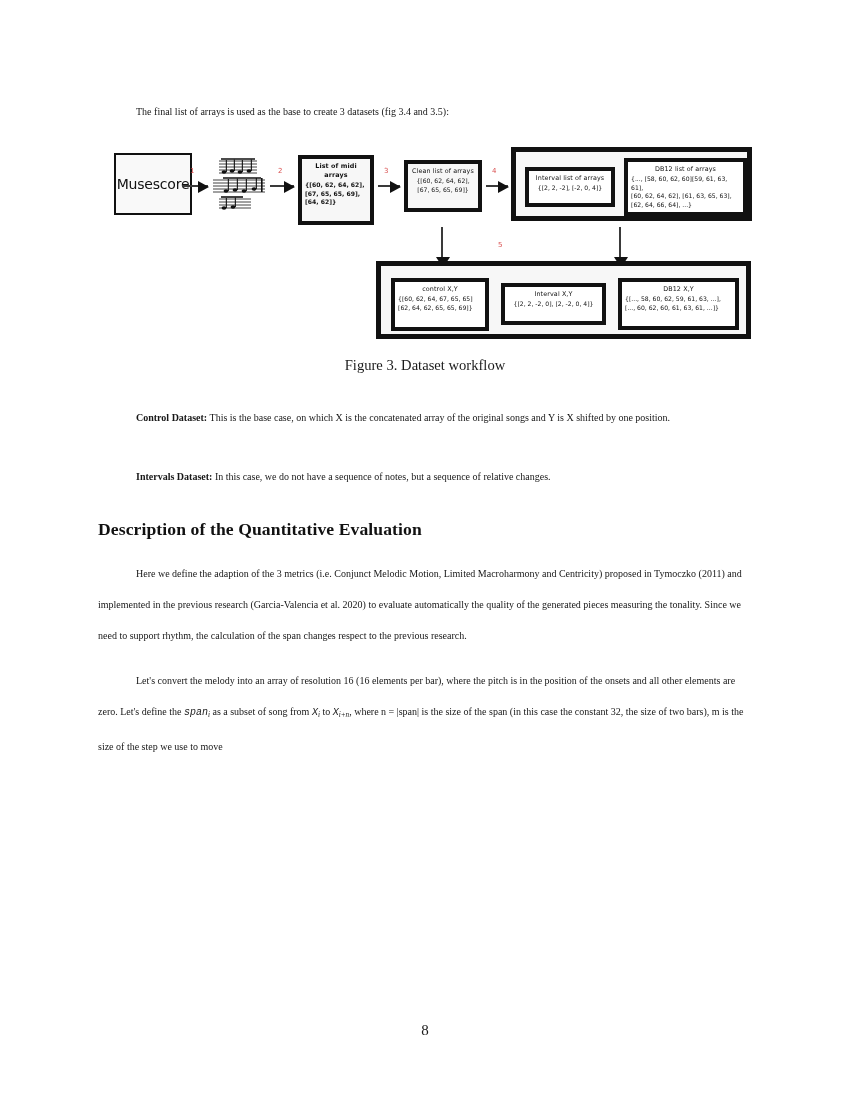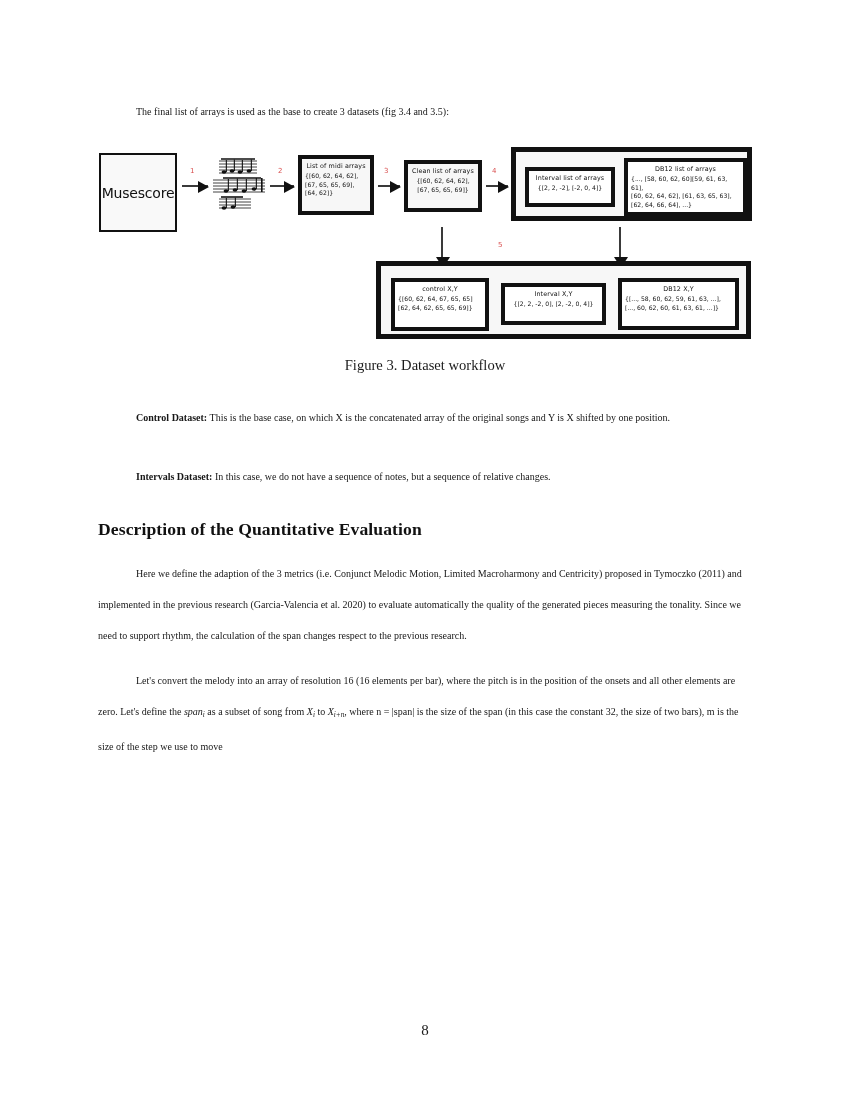--- a/index.html
+++ b/index.html
@@ -48,21 +48,21 @@
     color: #111;
     letter-spacing: 0.1px;
   }
 
   .gap-sm { height: 14px; }
   .gap-md { height: 22px; }
   .gap-lg { height: 28px; }
 
   
   .mathit {
-    font-family: Liberation Serif, serif;
+    font-family: Liberation Mono, monospace;
     font-style: italic;
   }
   .sub {
     font-size: 0.72em;
     vertical-align: -0.25em;
     font-style: italic;
   }
 
   
   .figure-wrap {
@@ -182,21 +182,21 @@
 </head>
 <body>
 
 <div class="page">
   <div class="content">
 
     <p class="body-text indent">The final list of arrays is used as the base to create 3 datasets (fig 3.4 and 3.5):</p>
 
     <div class="figure-wrap">
 
-      <div class="musescore-box" style="left:1px; top:10px; width:78px; height:79px;">
+      <div class="musescore-box" style="left:16px; top:10px; width:78px; height:62px;">
         <span>Musescore</span>
       </div>
 
       <div class="arrow-h" style="left:84px; top:42px; width:26px;"></div>
       <span class="step-num" style="left:92px; top:24px;">1</span>
 
       <svg class="score" style="left:113px; top:14px;" width="58" height="56" viewBox="0 0 58 56">
         <g stroke="#111" stroke-width="0.8" fill="none">
           <line x1="8" y1="4" x2="46" y2="4"></line>
             <line x1="8" y1="7" x2="46" y2="7"></line>
@@ -253,21 +253,21 @@
           <ellipse cx="13" cy="51" rx="2.4" ry="1.8"></ellipse>
             <rect x="14.8" y="41" width="1.1" height="10"></rect>
           <ellipse cx="22" cy="50" rx="2.4" ry="1.8"></ellipse>
             <rect x="23.8" y="40.5" width="1.1" height="9.5"></rect>
         </g>
       </svg>
 
       <div class="arrow-h" style="left:172px; top:42px; width:24px;"></div>
       <span class="step-num" style="left:180px; top:24px;">2</span>
 
-      <div class="node thick" style="left:200px; top:12px; width:76px; height:60px;">
+      <div class="node thick" style="left:200px; top:12px; width:76px; height:70px;font-weight:bold;">
         <span class="title">List of midi arrays</span>
         <span class="val">{[60, 62, 64, 62],
 [67, 65, 65, 69],
 [64, 62]}</span>
       </div>
 
       <div class="arrow-h" style="left:280px; top:42px; width:22px;"></div>
       <span class="step-num" style="left:286px; top:24px;">3</span>
 
       <div class="node thick" style="left:306px; top:17px; width:78px; height:52px;">

